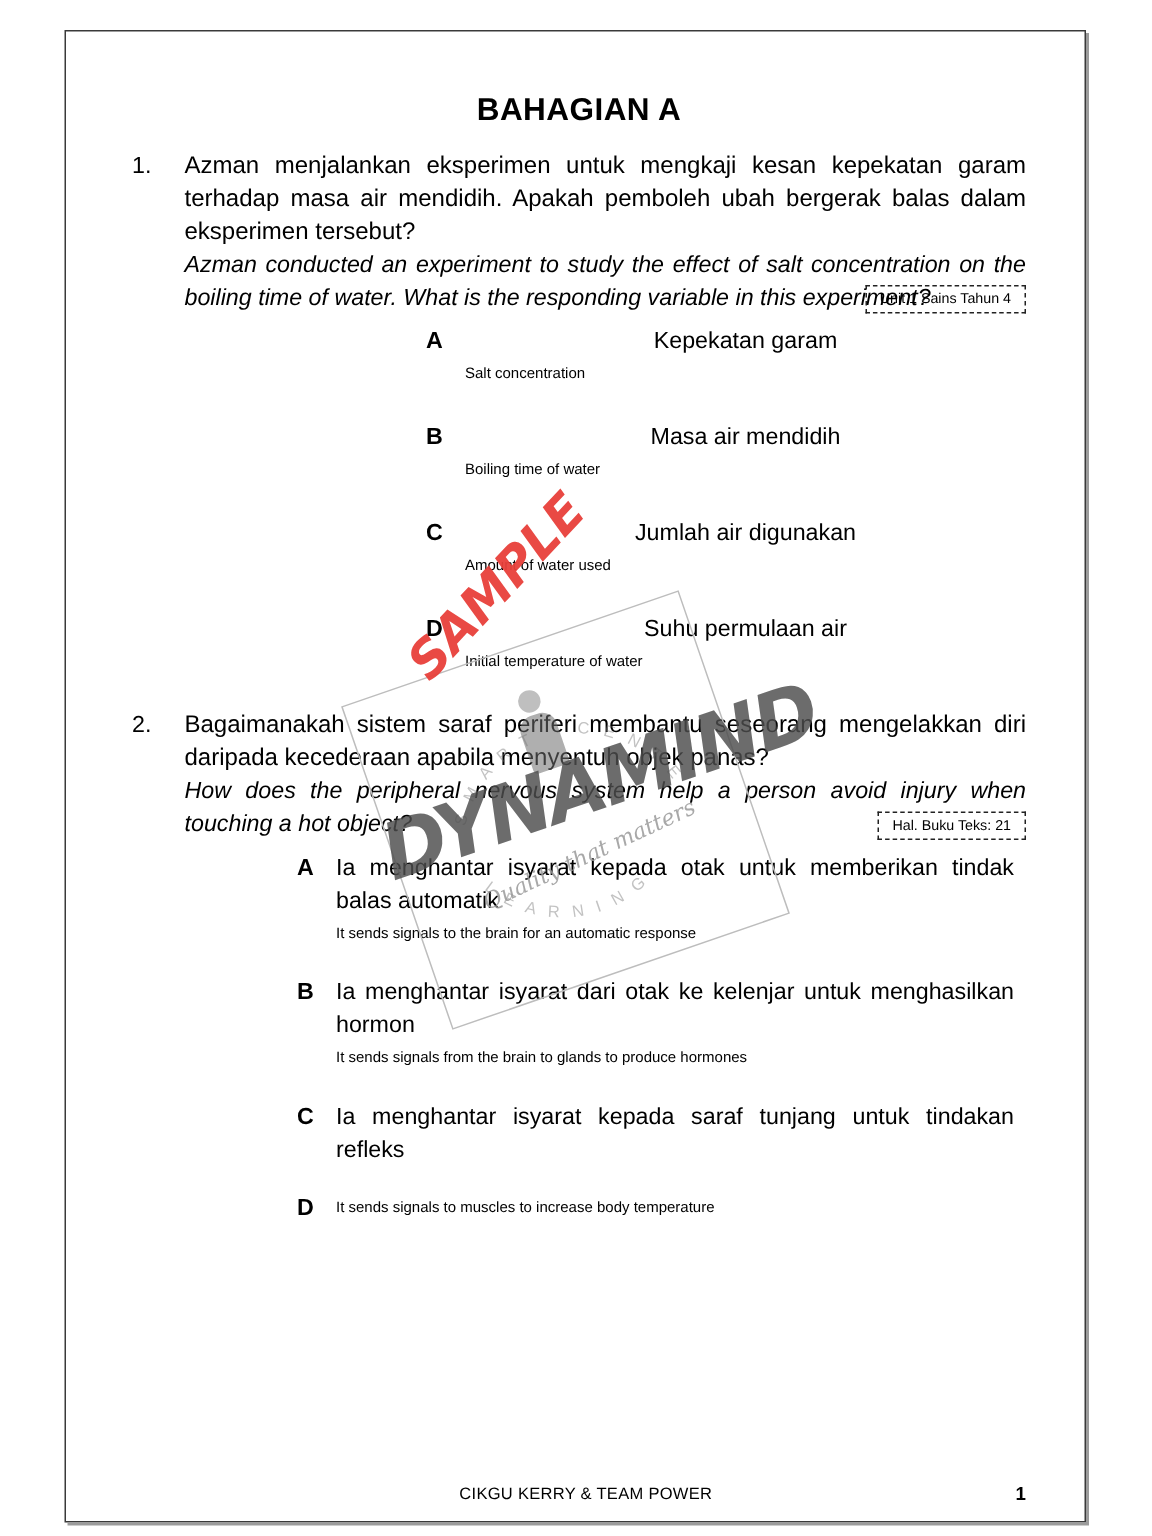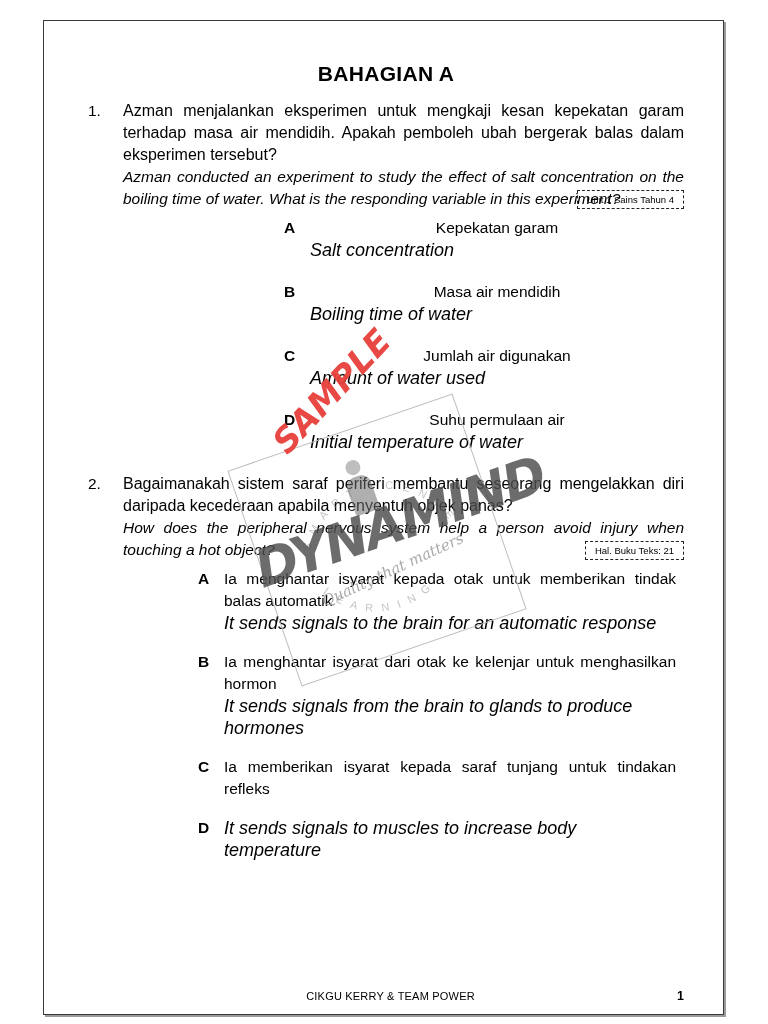--- a/index.html
+++ b/index.html
@@ -124,23 +124,22 @@
   }
   .opt-body { flex: 1 1 auto; }
   .opt-my {
     font-size: 15.5px;
     line-height: 22px;
     margin: 0;
     text-align: justify;
   }
   .opt-my-last { text-align: center; }
   .opt-en {
-    font-size: 18px;
-    line-height: 22px;
-    font-style: italic;
+    font-size: 10px;
+    line-height: 22px;
     margin: 0;
   }
 
   
   .q1-options { padding-left: 196px; }
   .q1-options .option { margin-bottom: 20px; }
   .q2-options { padding-left: 110px; padding-right: 8px; }
   .q2-options .option { margin-bottom: 17px; }
 
   
@@ -360,21 +359,21 @@
           <div class="opt-letter">B</div>
           <div class="opt-body">
             <p class="opt-my">Ia menghantar isyarat dari otak ke kelenjar untuk menghasilkan hormon</p>
             <p class="opt-en">It sends signals from the brain to glands to produce hormones</p>
           </div>
         </div>
 
         <div class="option">
           <div class="opt-letter">C</div>
           <div class="opt-body">
-            <p class="opt-my">Ia memberikan isyarat kepada saraf tunjang untuk tindakan refleks</p>
+            <p class="opt-my">Ia menghantar isyarat kepada saraf tunjang untuk tindakan refleks</p>
           </div>
         </div>
 
         <div class="option">
           <div class="opt-letter">D</div>
           <div class="opt-body">
             <p class="opt-en">It sends signals to muscles to increase body temperature</p>
           </div>
         </div>
 

